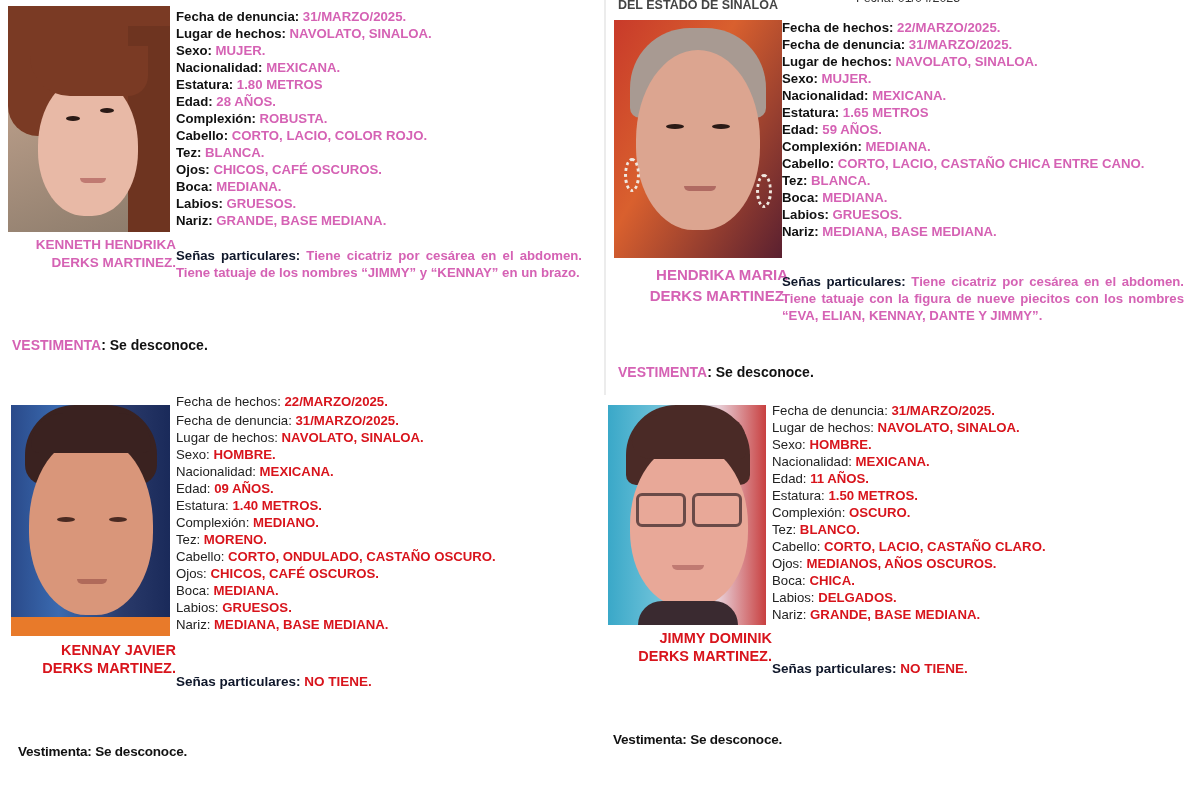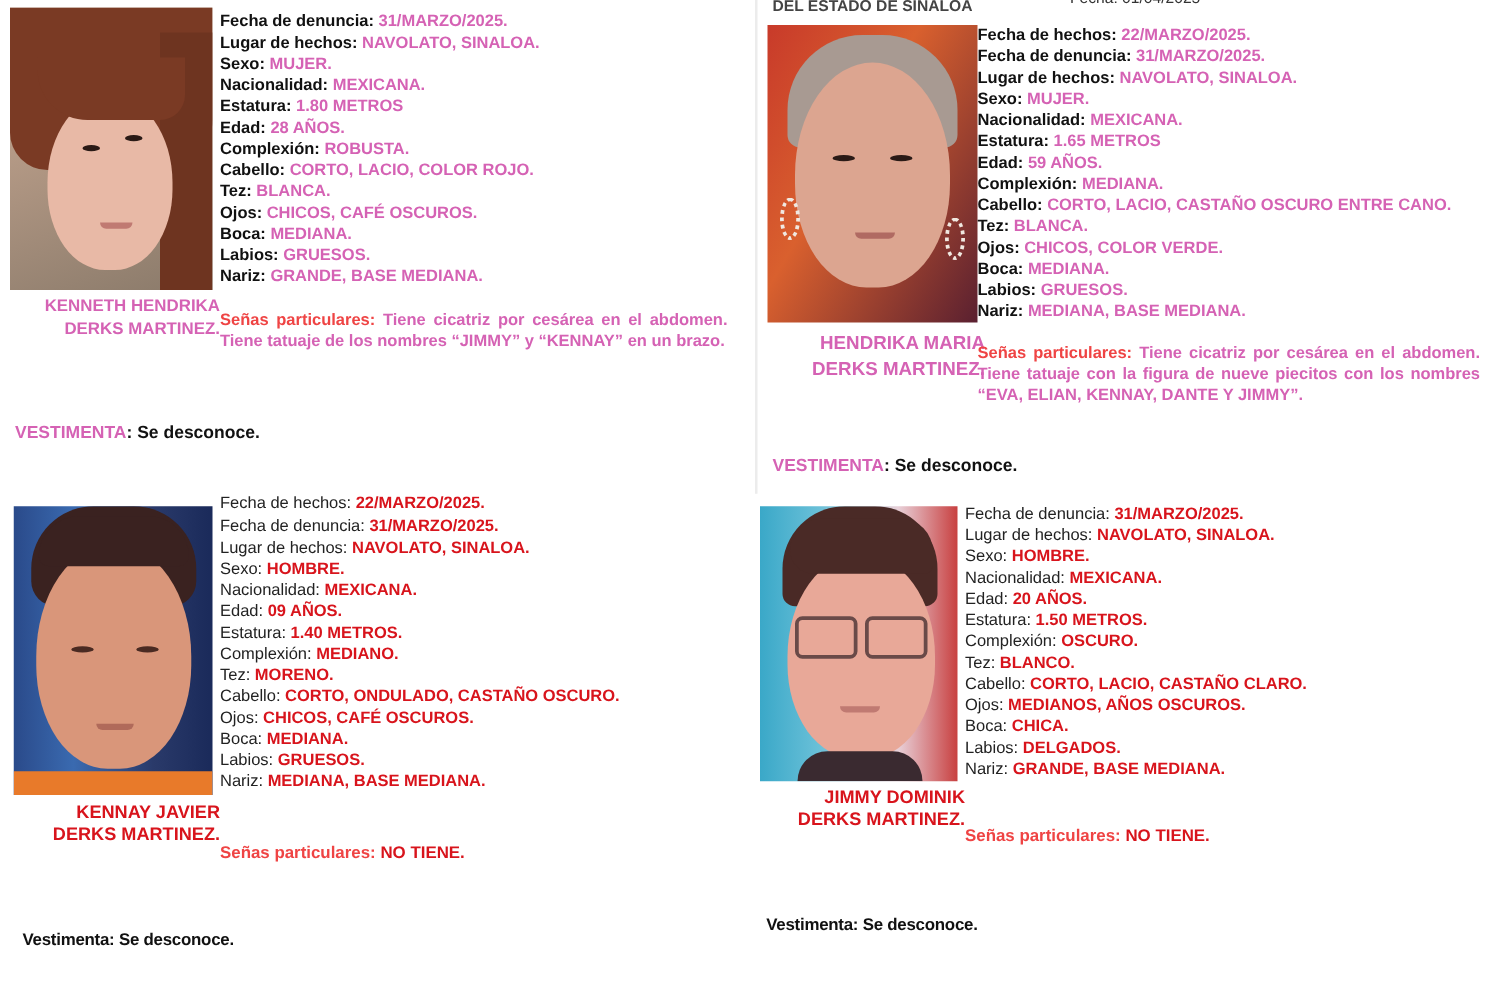--- a/index.html
+++ b/index.html
@@ -19,21 +19,21 @@
   .row { white-space: nowrap; height: 17px; line-height: 17px; font-size: 13.2px; }
   .row .lbl { color: #111; }
   .row .val { font-weight: bold; }
 
   .pink .name, .pink .val, .pink .senas-val, .pink .vest-lbl { color: #d562b4; }
   .pink .lbl { font-weight: bold; }
   .red .name, .red .val, .red .senas-val { color: #d8141c; }
   .red .lbl { font-weight: normal; color: #222; }
 
   .senas { position: absolute; font-size: 13.2px; line-height: 17px; font-weight: bold; text-align: justify; }
-  .senas .senas-lbl { color: #ef4444; }
+  .senas .senas-lbl { color: #0f172a; }
   .vest { position: absolute; font-size: 14px; font-weight: bold; white-space: nowrap; }
   .vest .vest-val { color: #111; }
   .red .vest { font-family: "Liberation Sans", sans-serif; font-size: 13.5px; letter-spacing: -0.2px; }
 
   .hdr { position: absolute; font-weight: bold; font-size: 12.5px; color: #444; white-space: nowrap; }
   .divider { position: absolute; background: #ececec; }
 </style>
 </head>
 <body>
 
@@ -95,23 +95,22 @@
   </div>
   <div class="fields" style="left:176px; top:19px;">
     <div class="row"><span class="lbl">Fecha de hechos:</span> <span class="val">22/MARZO/2025.</span></div>
     <div class="row"><span class="lbl">Fecha de denuncia:</span> <span class="val">31/MARZO/2025.</span></div>
     <div class="row"><span class="lbl">Lugar de hechos:</span> <span class="val">NAVOLATO, SINALOA.</span></div>
     <div class="row"><span class="lbl">Sexo:</span> <span class="val">MUJER.</span></div>
     <div class="row"><span class="lbl">Nacionalidad:</span> <span class="val">MEXICANA.</span></div>
     <div class="row"><span class="lbl">Estatura:</span> <span class="val">1.65 METROS</span></div>
     <div class="row"><span class="lbl">Edad:</span> <span class="val"> 59 AÑOS.</span></div>
     <div class="row"><span class="lbl">Complexión:</span> <span class="val">MEDIANA.</span></div>
-    <div class="row"><span class="lbl">Cabello:</span> <span class="val">CORTO, LACIO, CASTAÑO OSCURO ENTRE CANO.</span></div>
+    <div class="row"><span class="lbl">Cabello:</span> <span class="val">CORTO, LACIO, CASTAÑO CHICA ENTRE CANO.</span></div>
     <div class="row"><span class="lbl">Tez:</span> <span class="val">BLANCA.</span></div>
-    <div class="row"><span class="lbl">Ojos:</span> <span class="val">CHICOS, COLOR VERDE.</span></div>
     <div class="row"><span class="lbl">Boca:</span> <span class="val">MEDIANA.</span></div>
     <div class="row"><span class="lbl">Labios:</span> <span class="val">GRUESOS.</span></div>
     <div class="row"><span class="lbl">Nariz:</span> <span class="val">MEDIANA, BASE MEDIANA.</span></div>
   </div>
   <div class="senas" style="left:176px; top:273px; width:402px;">
     <span class="senas-lbl">Señas particulares:</span>
     <span class="senas-val">Tiene cicatriz por cesárea en el abdomen. Tiene tatuaje con la figura de nueve piecitos con los nombres “EVA, ELIAN, KENNAY, DANTE Y JIMMY”.</span>
   </div>
   <div class="vest" style="left:12px; top:364px;">
     <span class="vest-lbl">VESTIMENTA</span><span class="vest-val">: Se desconoce.</span>
@@ -169,21 +168,21 @@
   </div>
   <div class="name" style="left:4px; top:234px; width:168px; font-size:14.5px;">
     <div>JIMMY DOMINIK</div>
     <div>DERKS MARTINEZ.</div>
   </div>
   <div class="fields" style="left:172px; top:7px;">
     <div class="row"><span class="lbl">Fecha de denuncia:</span> <span class="val">31/MARZO/2025.</span></div>
     <div class="row"><span class="lbl">Lugar de hechos:</span> <span class="val">NAVOLATO, SINALOA.</span></div>
     <div class="row"><span class="lbl">Sexo:</span> <span class="val">HOMBRE.</span></div>
     <div class="row"><span class="lbl">Nacionalidad:</span> <span class="val">MEXICANA.</span></div>
-    <div class="row"><span class="lbl">Edad:</span> <span class="val">20 AÑOS.</span></div>
+    <div class="row"><span class="lbl">Edad:</span> <span class="val">11 AÑOS.</span></div>
     <div class="row"><span class="lbl">Estatura:</span> <span class="val">1.50 METROS.</span></div>
     <div class="row"><span class="lbl">Complexión:</span> <span class="val">OSCURO.</span></div>
     <div class="row"><span class="lbl">Tez:</span> <span class="val">BLANCO.</span></div>
     <div class="row"><span class="lbl">Cabello:</span> <span class="val">CORTO, LACIO, CASTAÑO CLARO.</span></div>
     <div class="row"><span class="lbl">Ojos:</span> <span class="val">MEDIANOS, AÑOS OSCUROS.</span></div>
     <div class="row"><span class="lbl">Boca:</span> <span class="val">CHICA.</span></div>
     <div class="row"><span class="lbl">Labios:</span> <span class="val">DELGADOS.</span></div>
     <div class="row"><span class="lbl">Nariz:</span> <span class="val">GRANDE, BASE MEDIANA.</span></div>
   </div>
   <div class="senas" style="left:172px; top:265px; width:400px; font-size:13.5px;">

